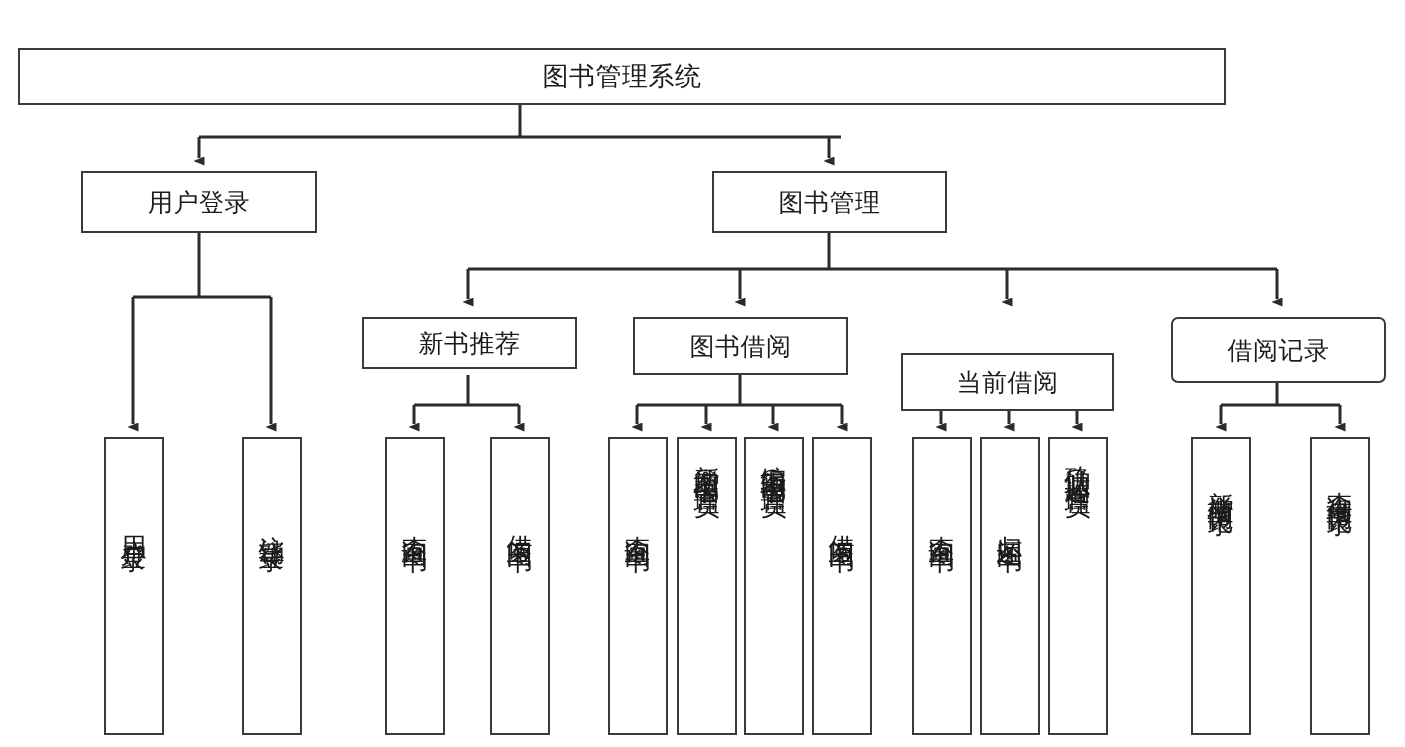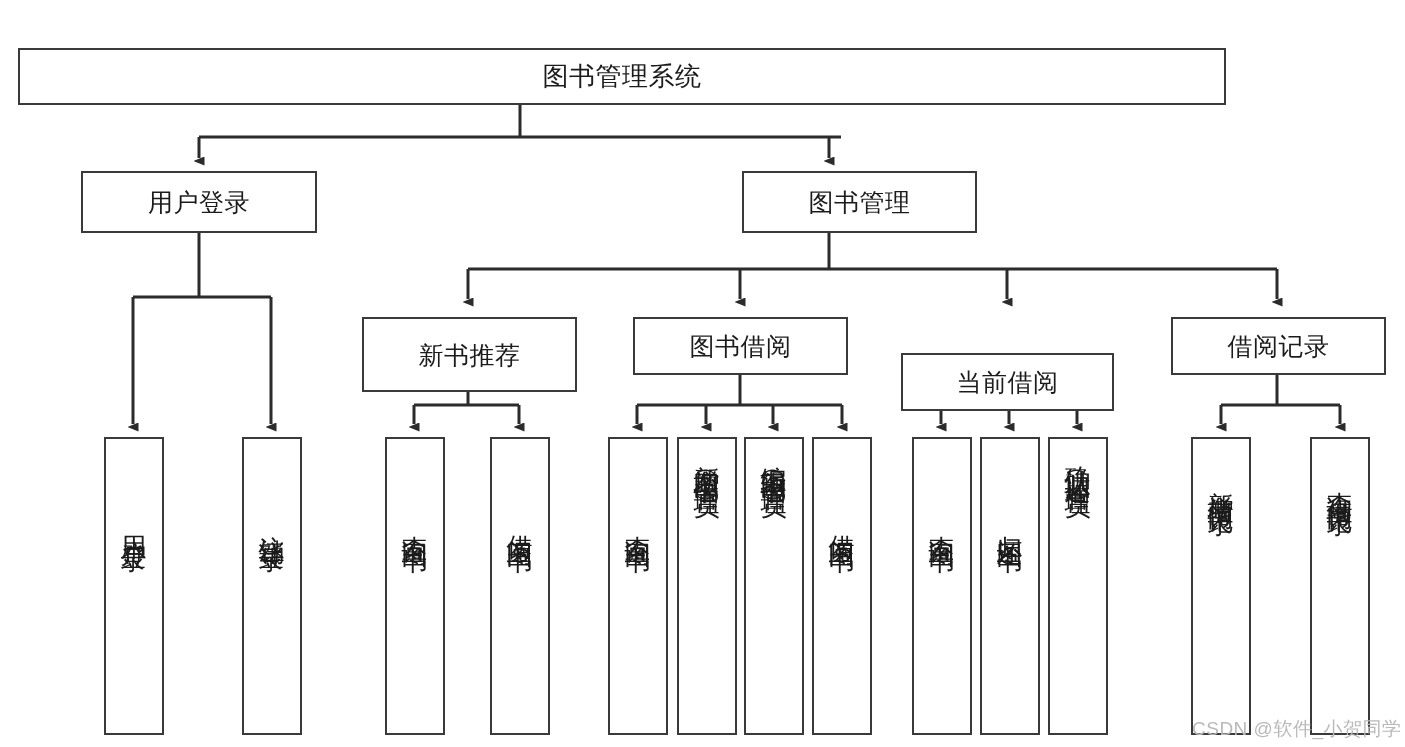--- a/index.html
+++ b/index.html
@@ -130,34 +130,34 @@
     </g>
   </svg>
 
   <div class="node h root" style="left:18px; top:12px; width:1208px; height:57px;margin-top:36px;">
     <span class="node-label">图书管理系统</span>
   </div>
 
   <div class="node h" style="left:81px; top:171px; width:236px; height:62px;">
     <span class="node-label">用户登录</span>
   </div>
-  <div class="node h" style="left:712px; top:171px; width:235px; height:62px;margin-left:30px;">
+  <div class="node h" style="left:712px; top:171px; width:235px; height:62px;">
     <span class="node-label">图书管理</span>
   </div>
 
-  <div class="node h" style="left:362px; top:317px; width:215px; height:75px;">
+  <div class="node h" style="left:362px; top:317px; width:215px; height:52px;">
     <span class="node-label">新书推荐</span>
   </div>
   <div class="node h" style="left:633px; top:317px; width:215px; height:58px;justify-content:center;">
     <span class="node-label">图书借阅</span>
   </div>
   <div class="node h" style="left:901px; top:317px; width:213px; height:58px;margin-top:36px;">
     <span class="node-label">当前借阅</span>
   </div>
-  <div class="node h" style="left:1171px; top:317px; width:215px; height:58px;">
+  <div class="node h" style="left:1171px; top:317px; width:215px; height:66px;border-radius:7px;">
     <span class="node-label">借阅记录</span>
   </div>
 
   <div class="node v" style="left:104px; top:437px; width:60px; height:298px;">
     <span class="node-label" style="margin-top:76px;">用户登录</span>
   </div>
   <div class="node v" style="left:242px; top:437px; width:60px; height:298px;">
     <span class="node-label" style="margin-top:76px;">注销登录</span>
   </div>
 
@@ -191,15 +191,14 @@
     <span class="node-label" style="margin-top:6px;">确认归还（管理员）</span>
   </div>
 
   <div class="node v" style="left:1191px; top:437px; width:60px; height:298px;">
     <span class="node-label" style="margin-top:32px;">新增借阅记录</span>
   </div>
   <div class="node v" style="left:1310px; top:437px; width:60px; height:298px;">
     <span class="node-label" style="margin-top:32px;">查询借阅记录</span>
   </div>
 
-  <div class="watermark" style="left:1192px; top:716px;">CSDN @软件_小贺同学</div>
 
 </div>
 
 </body></html>

